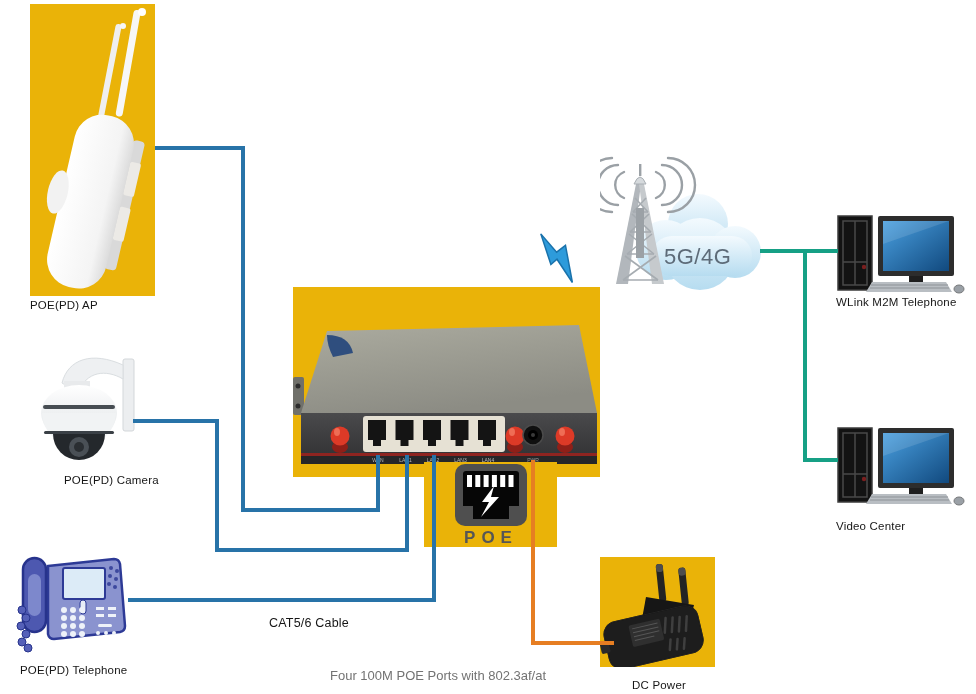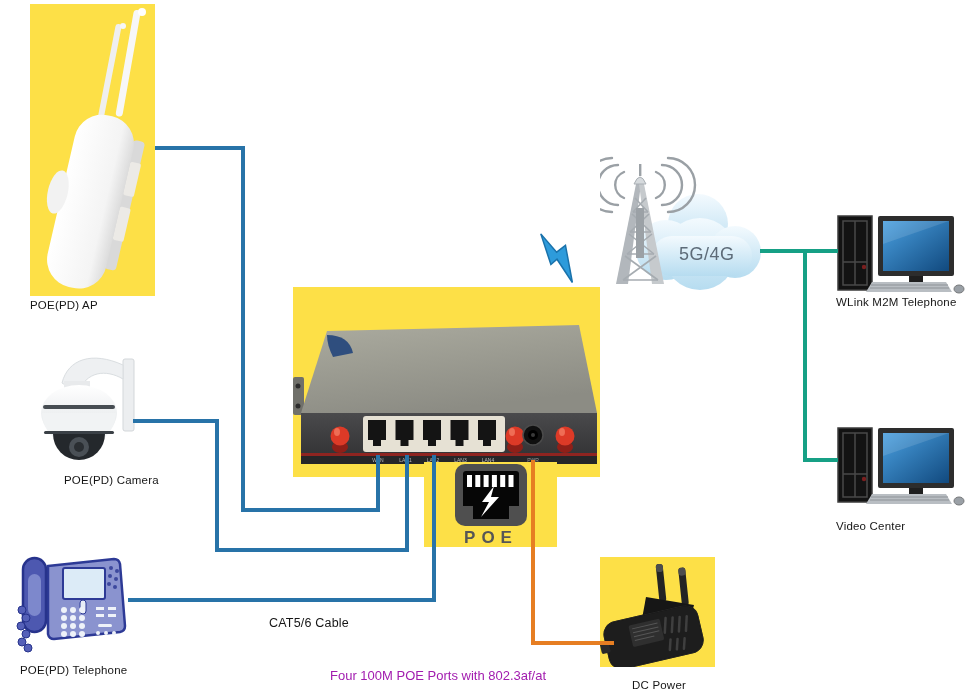--- a/index.html
+++ b/index.html
@@ -1,31 +1,31 @@
 <!DOCTYPE html>
 <html style="--cat5: #2873a8; --power: #e67e22; --platform: #16a085; --bolt: #2d9bdb; --screen: #1f7ec2;"><head>
 <meta charset="utf-8">
 <style>
   html,body{margin:0;padding:0;background:#ffffff;}
   #canvas{
     position:relative;width:976px;height:694px;background:#ffffff;overflow:hidden;
     font-family:"Liberation Sans", sans-serif;color:#141414;
   }
   .block{position:absolute;}
-  .blackbg{background:#fde047;}
+  .blackbg{background:#eab308;}
   .lbl{position:absolute;font-size:11.5px;color:#161616;white-space:nowrap;letter-spacing:0.2px;}
   .lbl.center{text-align:left;}
-  .note{position:absolute;font-size:13px;color:#a21caf;white-space:nowrap;}
+  .note{position:absolute;font-size:13px;color:#737373;white-space:nowrap;}
   .line{position:absolute;}
   .h4{height:4px;}
   .w4{width:4px;}
   .blue{background:var(--cat5,#2873a8);}
   .orange{background:var(--power,#e67e22);}
   .teal{background:var(--platform,#16a085);}
-  .cloudtext{position:absolute;font-size:18px;color:#5d6b78;letter-spacing:0.5px;margin-left:15px;}
+  .cloudtext{position:absolute;font-size:22px;color:#5d6b78;letter-spacing:0.5px;}
   svg{display:block;}
 </style>
 </head>
 <body>
 
 <div id="canvas">
 
   <div class="block blackbg" style="left:30px;top:4px;width:125px;height:292px;">
     <svg width="125" height="292" viewBox="0 0 125 292">
       <defs>

